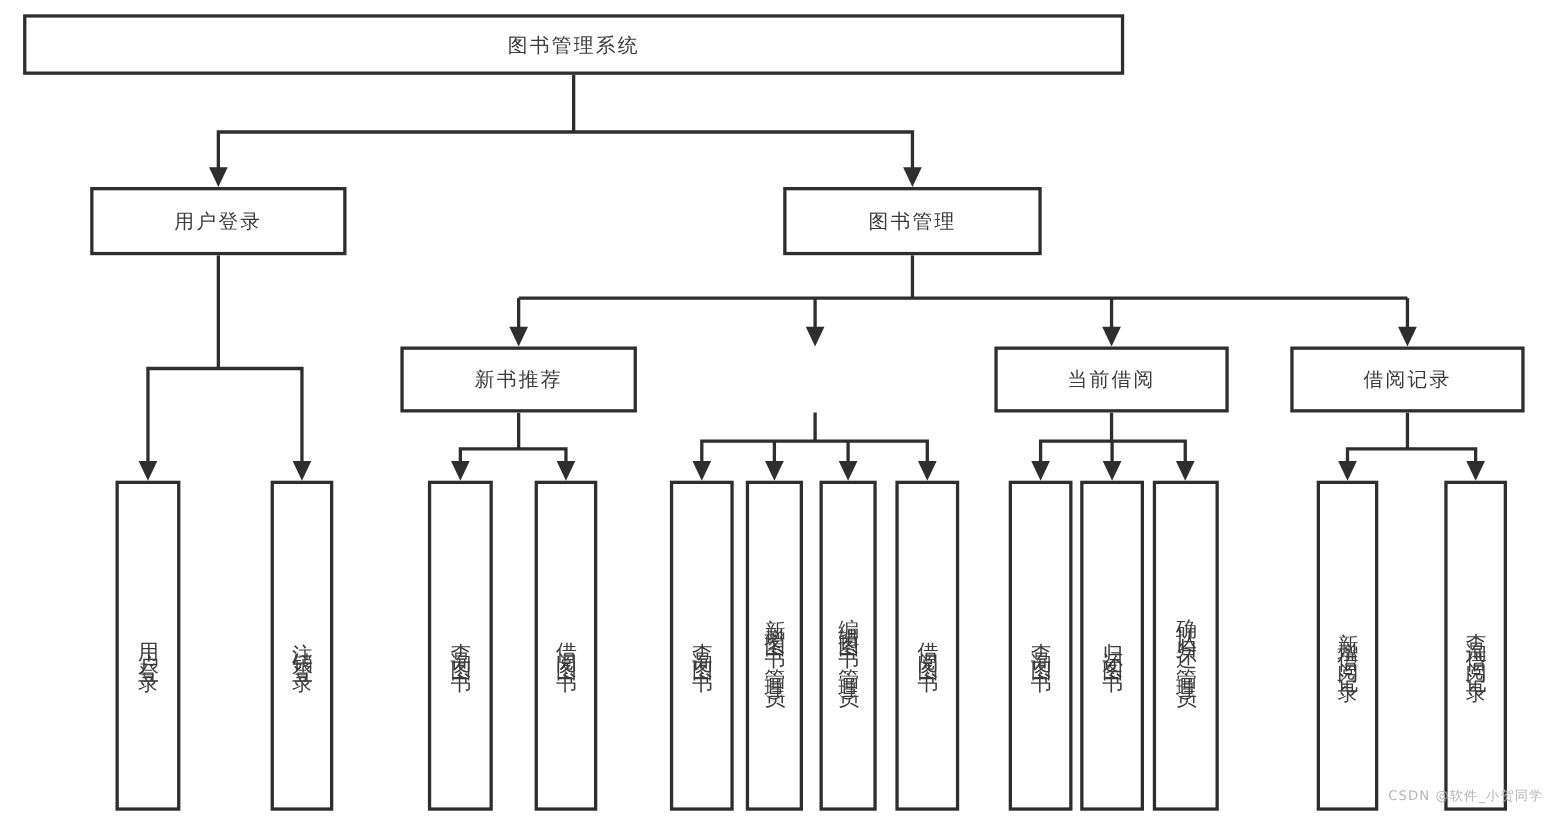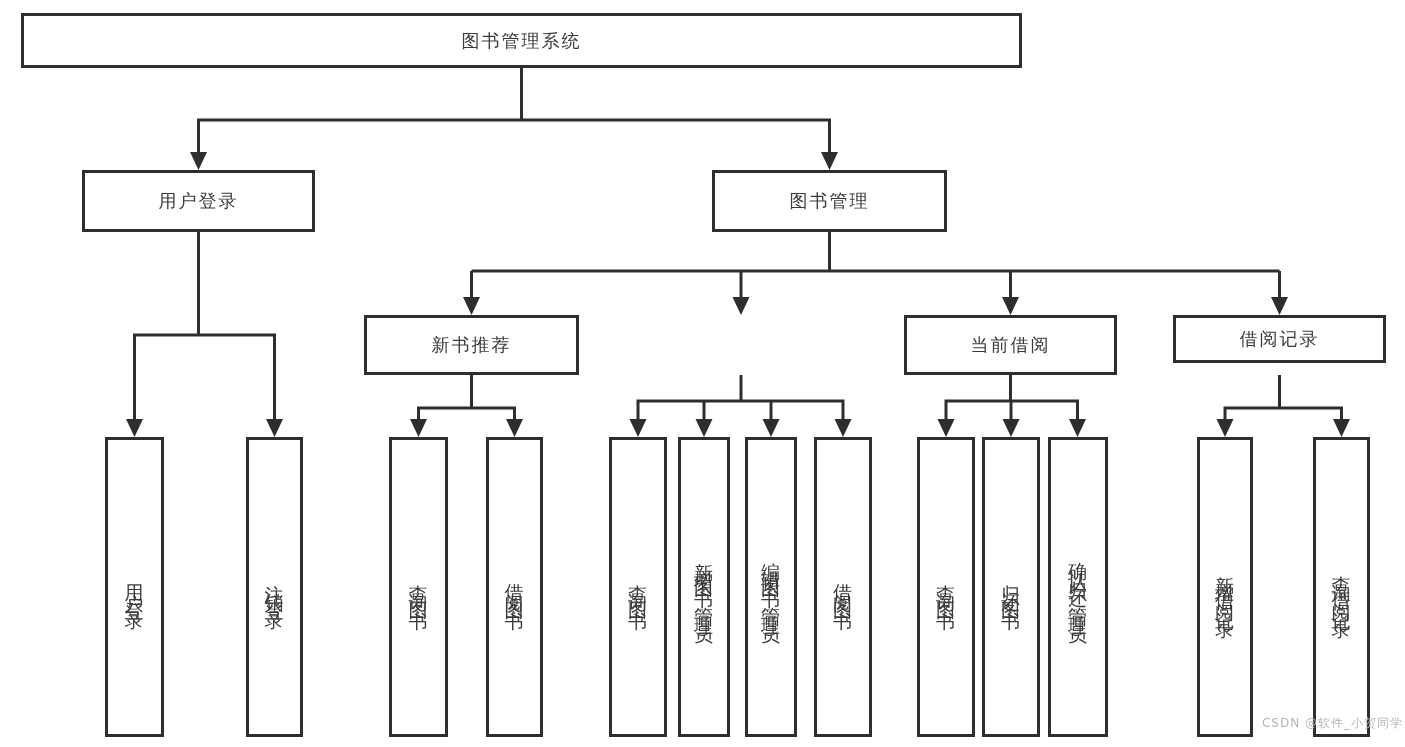--- a/index.html
+++ b/index.html
@@ -35,21 +35,21 @@
     letter-spacing:9px;
     line-height:1;
   }
   
   #n-root            {left:21px;  top:13px;  width:1001px; height:55px;}
   #n-user-login      {left:82px;  top:170px; width:233px;  height:62px;}
   #n-book-mgmt       {left:712px; top:170px; width:235px;  height:62px;}
   #n-new-book-rec    {left:364px; top:315px; width:215px;  height:60px;}
   #n-book-borrow     {left:634px; top:315px; width:214px;  height:60px;}
   #n-current-borrow  {left:904px; top:315px; width:213px;  height:60px;}
-  #n-borrow-records  {left:1173px;top:315px; width:213px;  height:48px;}
+  #n-borrow-records  {left:1173px;top:315px; width:213px;  height:60px;}
   #n-leaf-user-login {left:105px; top:437px; width:59px;   height:300px;}
   #n-leaf-logout     {left:246px; top:437px; width:57px;   height:300px;}
   #n-leaf-query1     {left:389px; top:437px; width:59px;   height:300px;}
   #n-leaf-borrow1    {left:486px; top:437px; width:57px;   height:300px;}
   #n-leaf-query2     {left:609px; top:437px; width:58px;   height:300px;}
   #n-leaf-add-books  {left:678px; top:437px; width:52px;   height:300px;}
   #n-leaf-edit-books {left:745px; top:437px; width:52px;   height:300px;}
   #n-leaf-borrow2    {left:814px; top:437px; width:58px;   height:300px;}
   #n-leaf-query3     {left:917px; top:437px; width:58px;   height:300px;}
   #n-leaf-return     {left:982px; top:437px; width:58px;   height:300px;}

